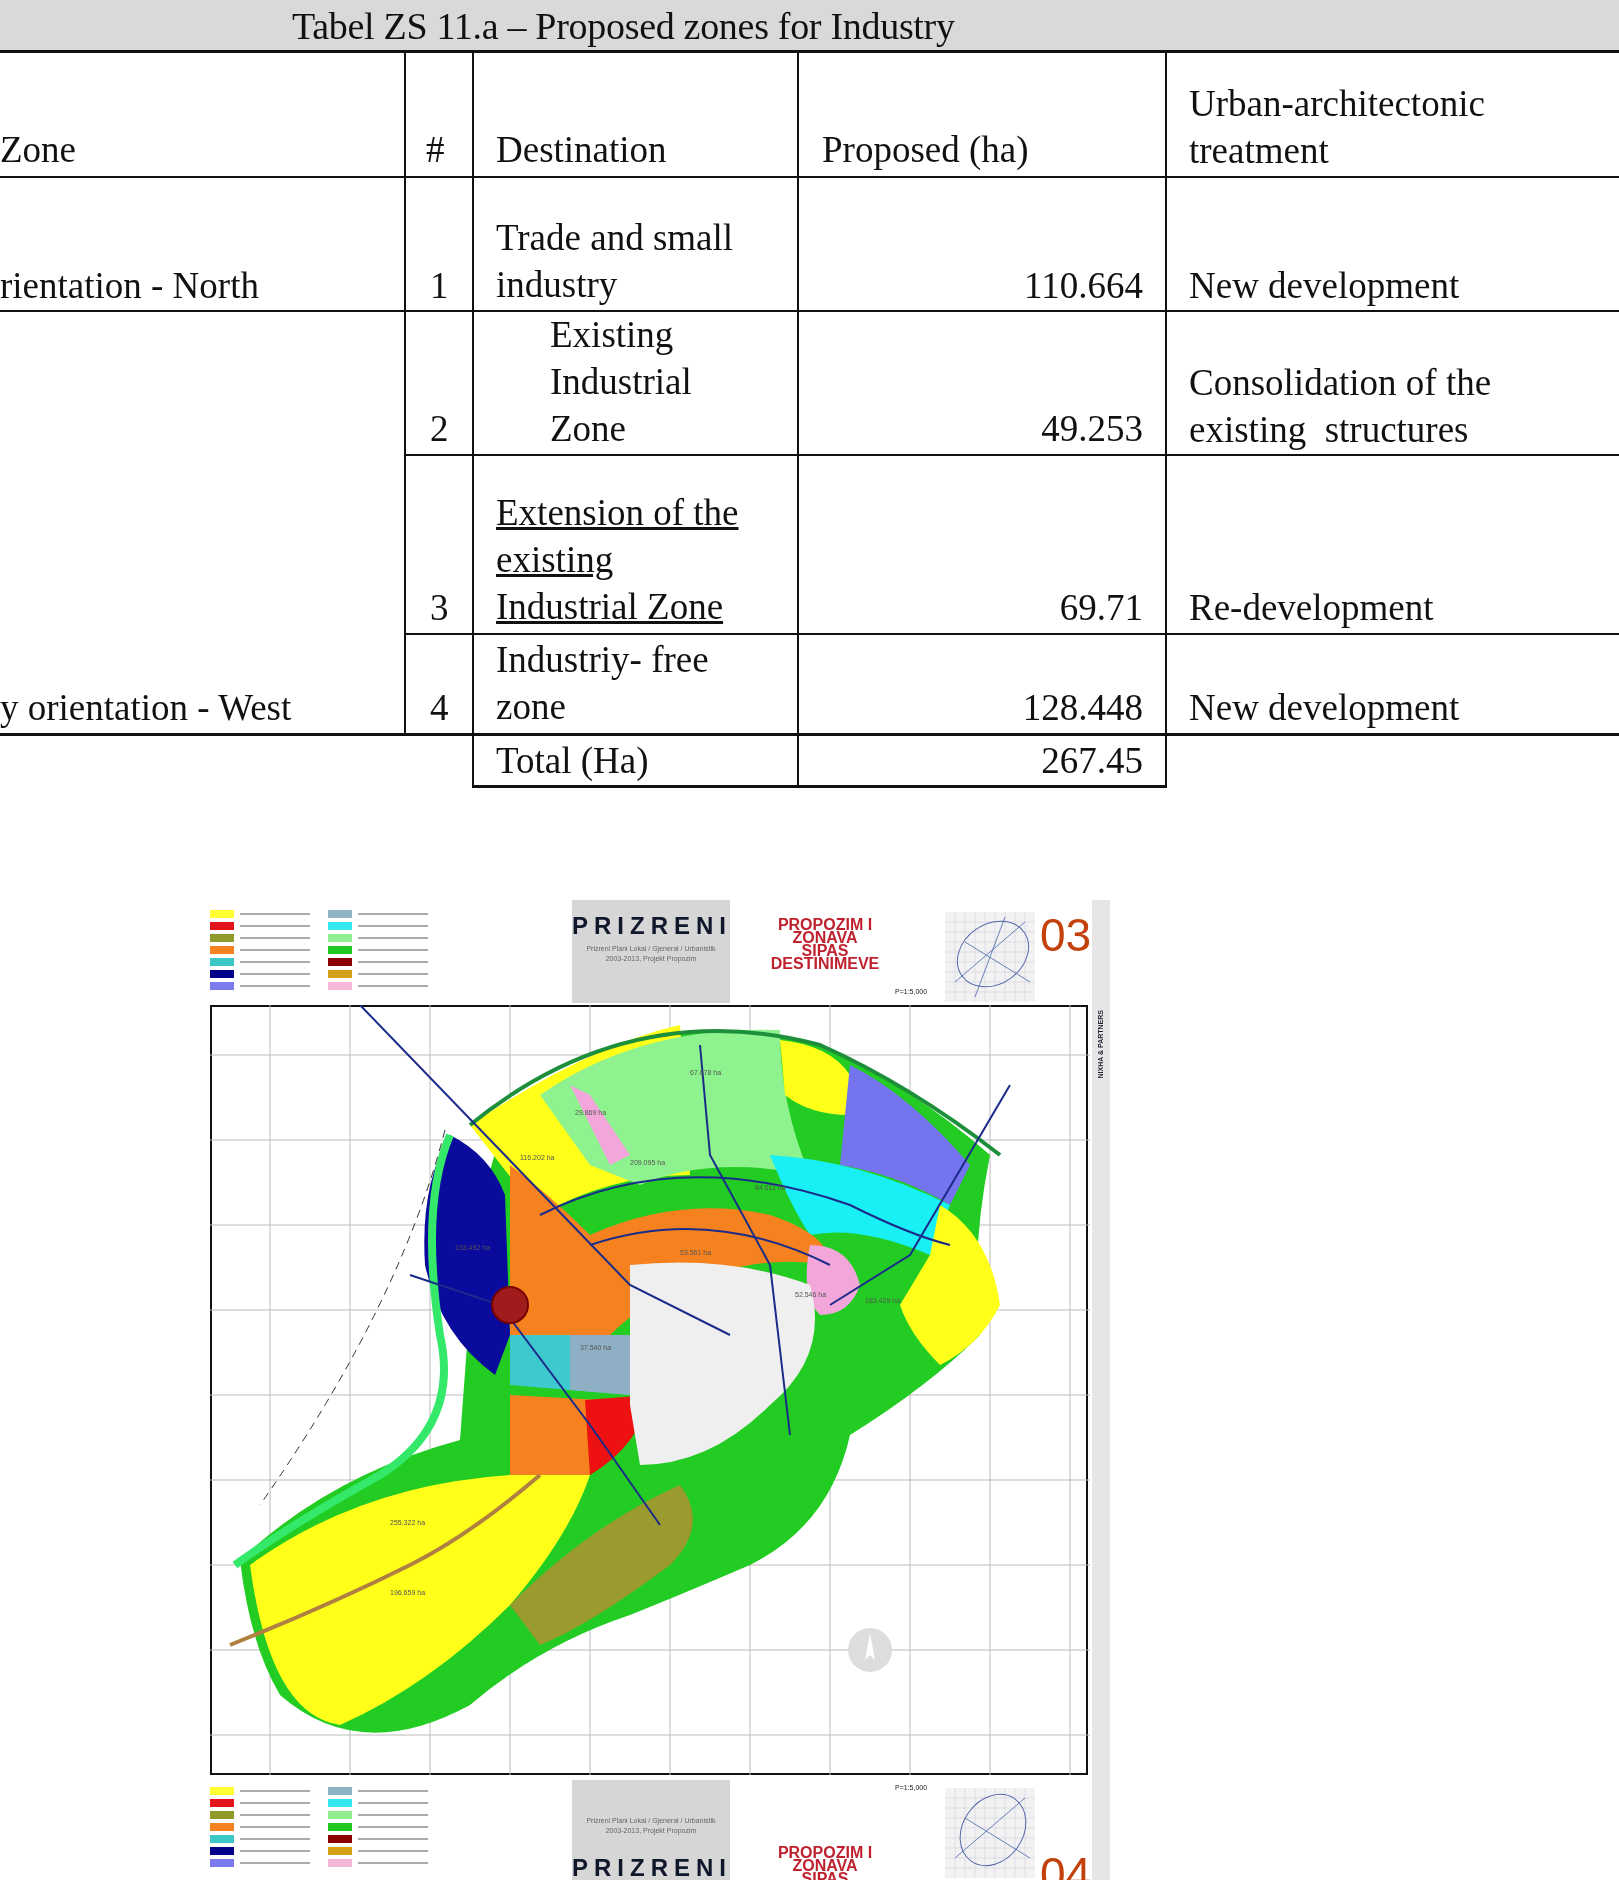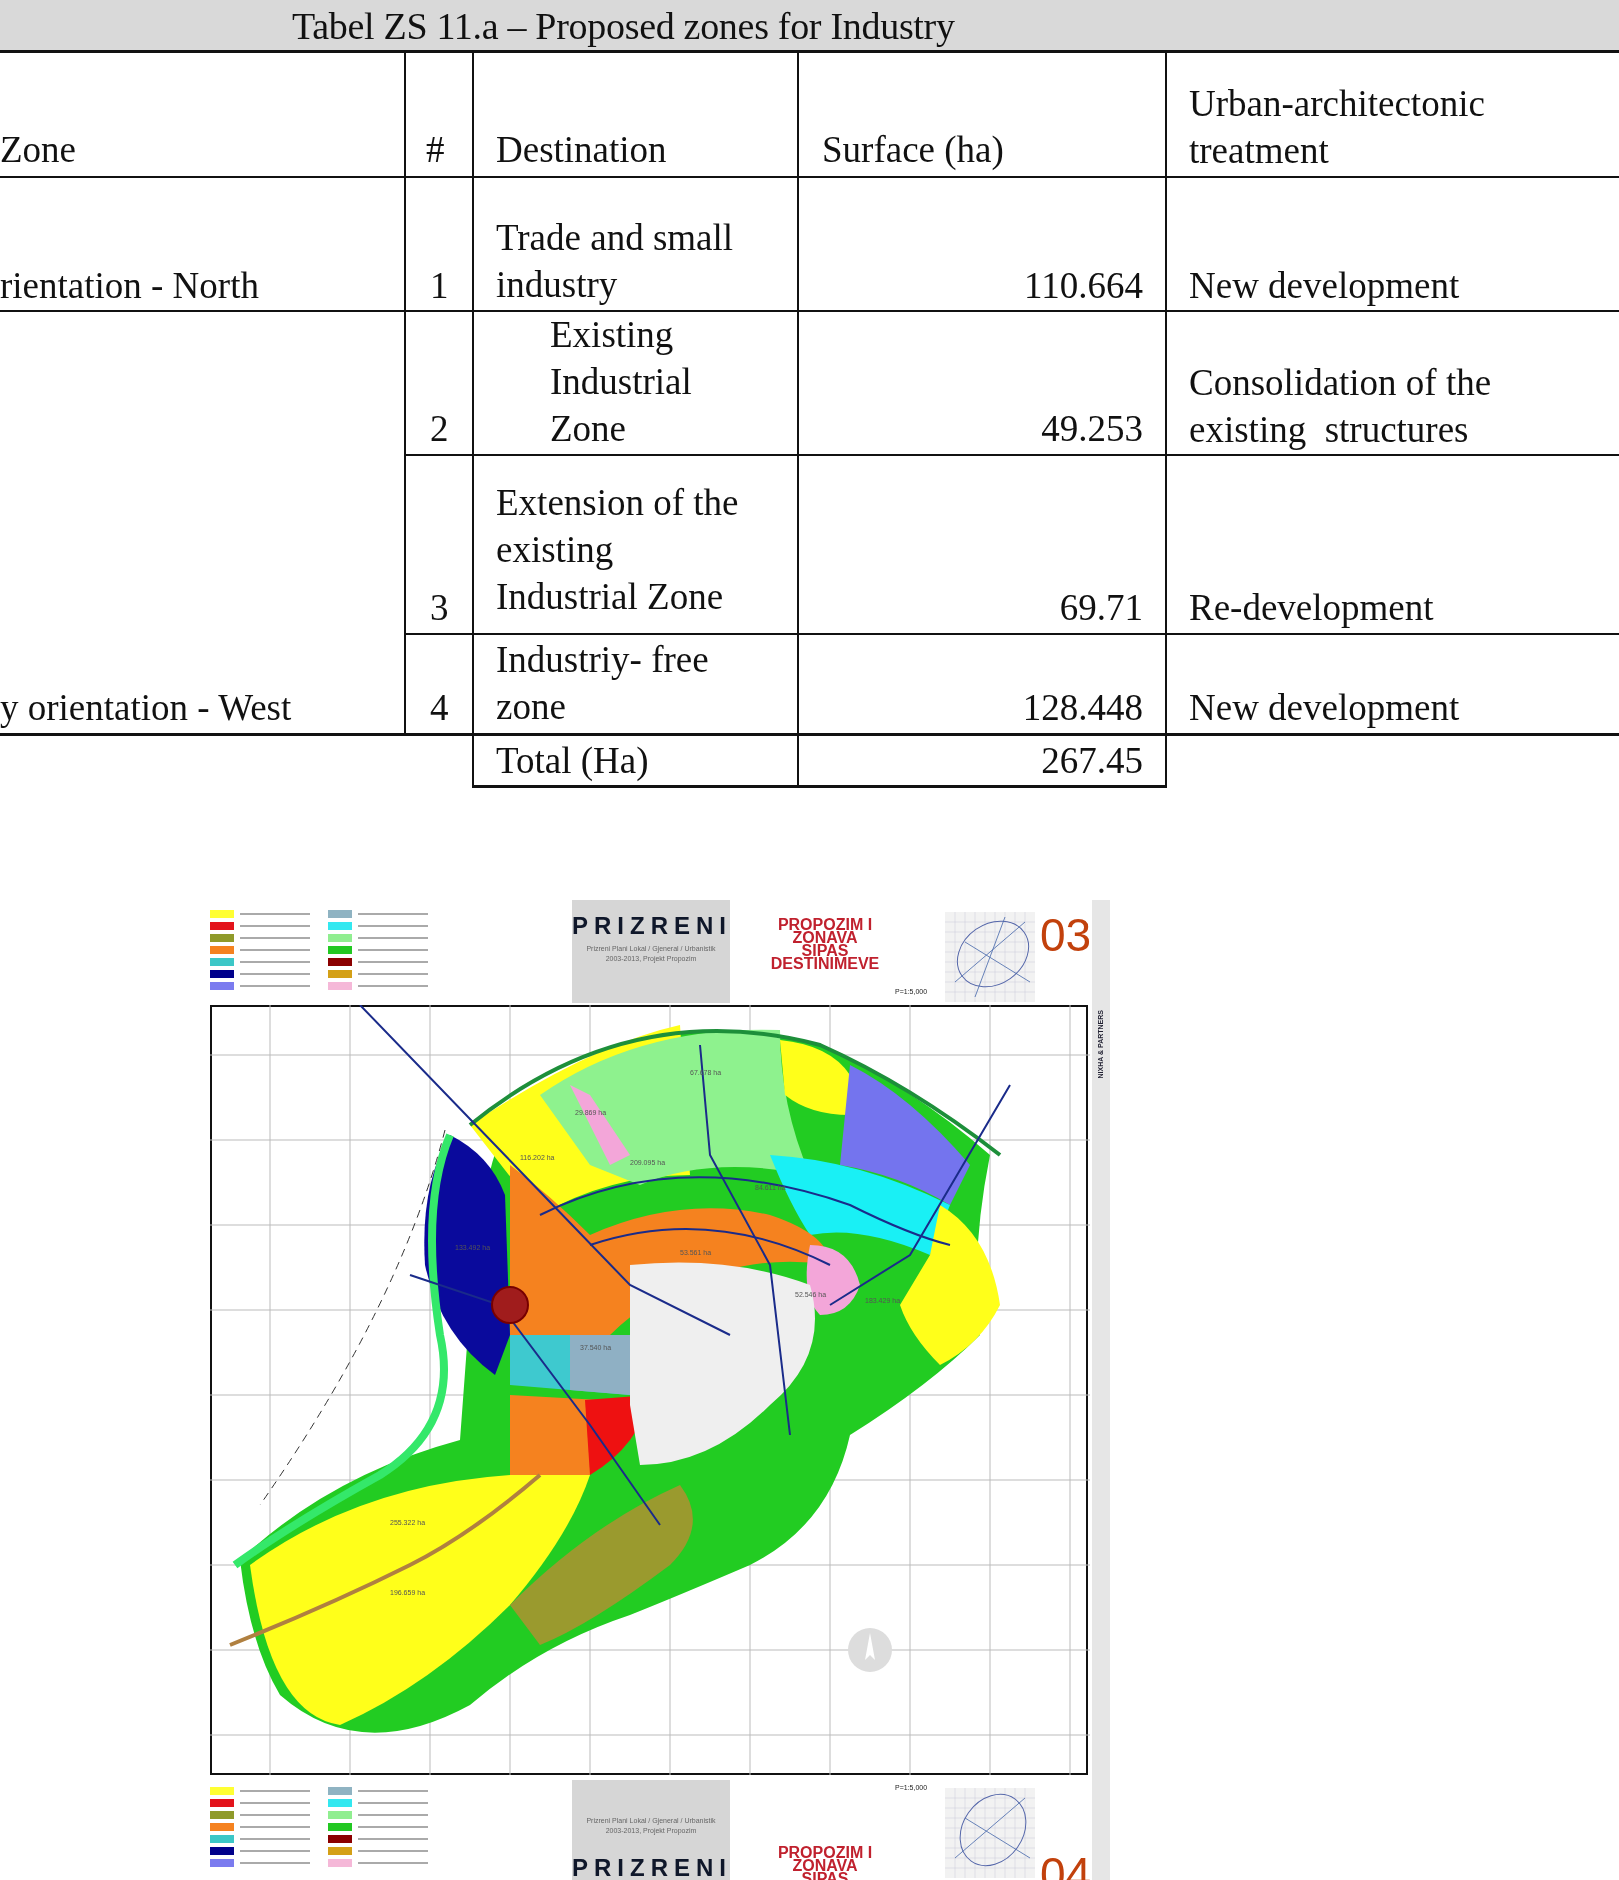--- a/index.html
+++ b/index.html
@@ -40,21 +40,21 @@
   <div class="hline" style="left:473px;top:785px;width:694px;height:3px;"></div>
 
   <div class="vline" style="left:404px;top:53px;height:683px;"></div>
   <div class="vline" style="left:472px;top:53px;height:735px;"></div>
   <div class="vline" style="left:797px;top:53px;height:735px;"></div>
   <div class="vline" style="left:1165px;top:53px;height:735px;"></div>
 
   <div class="cell" style="left:0;top:126px;">Zone</div>
   <div class="cell" style="left:426px;top:126px;">#</div>
   <div class="cell" style="left:496px;top:126px;">Destination</div>
-  <div class="cell" style="left:822px;top:126px;">Surface (ha)</div>
+  <div class="cell" style="left:822px;top:126px;">Proposed (ha)</div>
   <div class="cell" style="left:1189px;top:80px;">
     <div>Urban-architectonic</div>
     <div>treatment</div>
   </div>
 
   <div class="cell" style="left:0;top:262px;">rientation - North</div>
   <div class="cell" style="left:430px;top:262px;">1</div>
   <div class="cell" style="left:496px;top:214px;">
     <div>Trade and small</div>
     <div>industry</div>
@@ -68,21 +68,21 @@
     <div>Industrial</div>
     <div>Zone</div>
   </div>
   <div class="cell right" style="left:800px;width:343px;top:405px;">49.253</div>
   <div class="cell" style="left:1189px;top:359px;">
     <div>Consolidation of the</div>
     <div style="white-space:pre;">existing  structures</div>
   </div>
 
   <div class="cell" style="left:430px;top:584px;">3</div>
-  <div class="cell" style="left:496px;top:479px;">
+  <div class="cell" style="left:496px;top:489px;text-decoration:underline;">
     <div>Extension of the</div>
     <div>existing</div>
     <div>Industrial Zone</div>
   </div>
   <div class="cell right" style="left:800px;width:343px;top:584px;">69.71</div>
   <div class="cell" style="left:1189px;top:584px;">Re-development</div>
 
   <div class="cell" style="left:0;top:684px;">y orientation - West</div>
   <div class="cell" style="left:430px;top:684px;">4</div>
   <div class="cell" style="left:496px;top:636px;">

